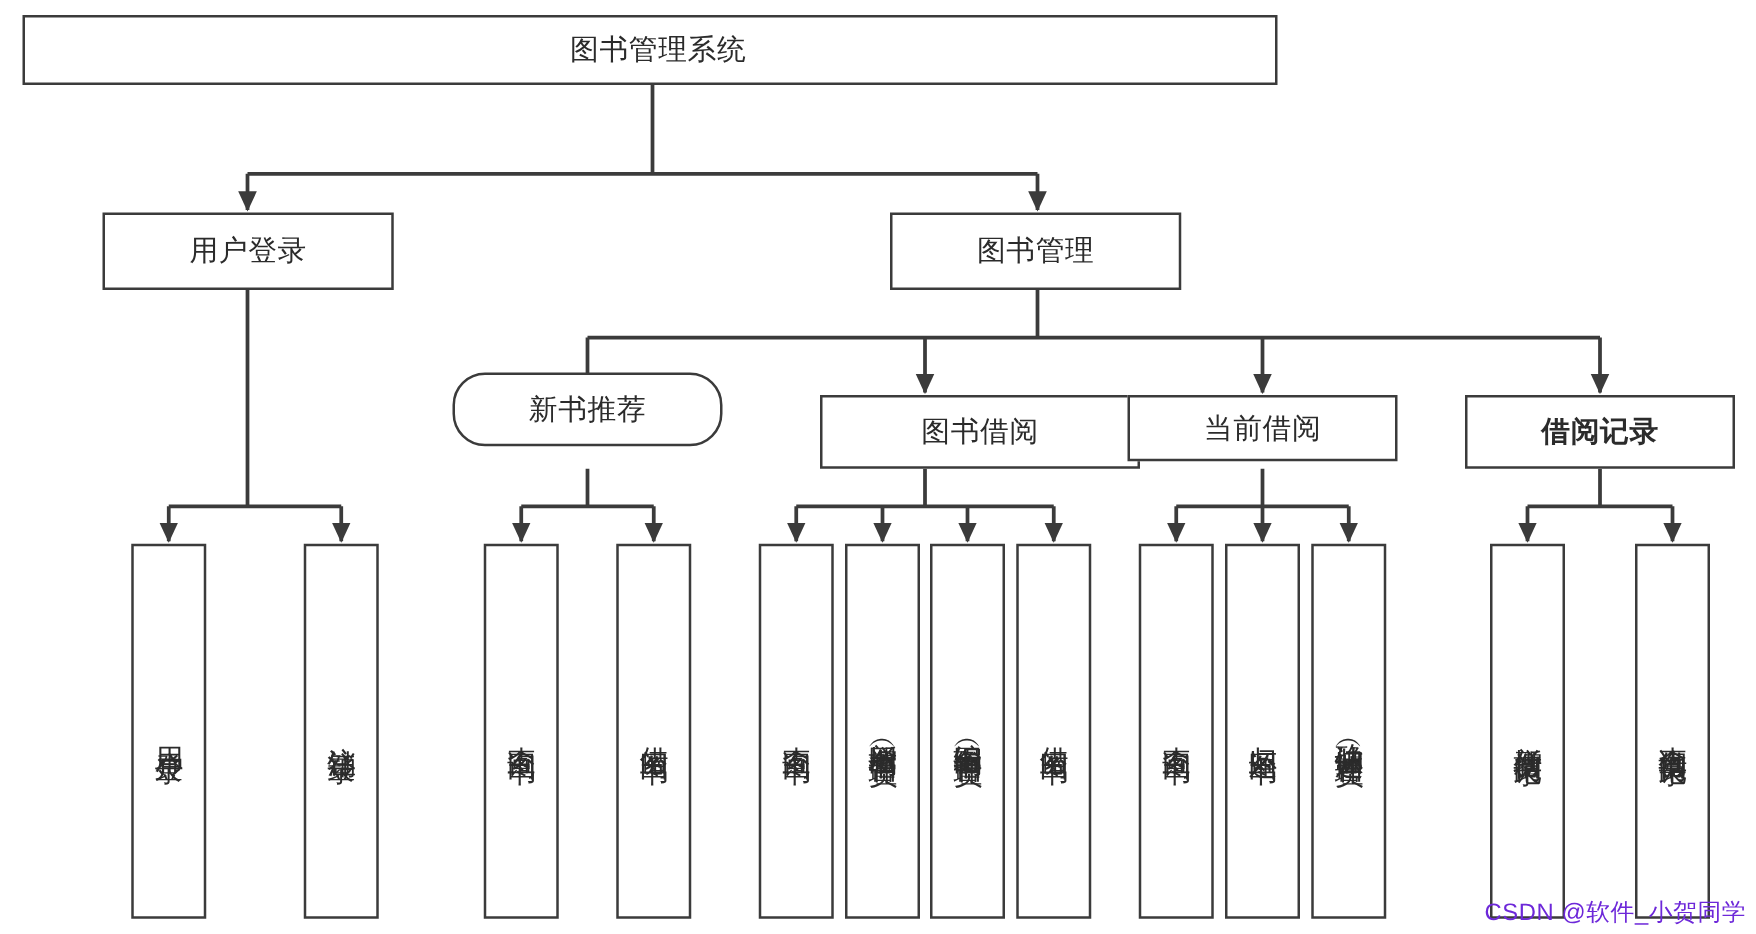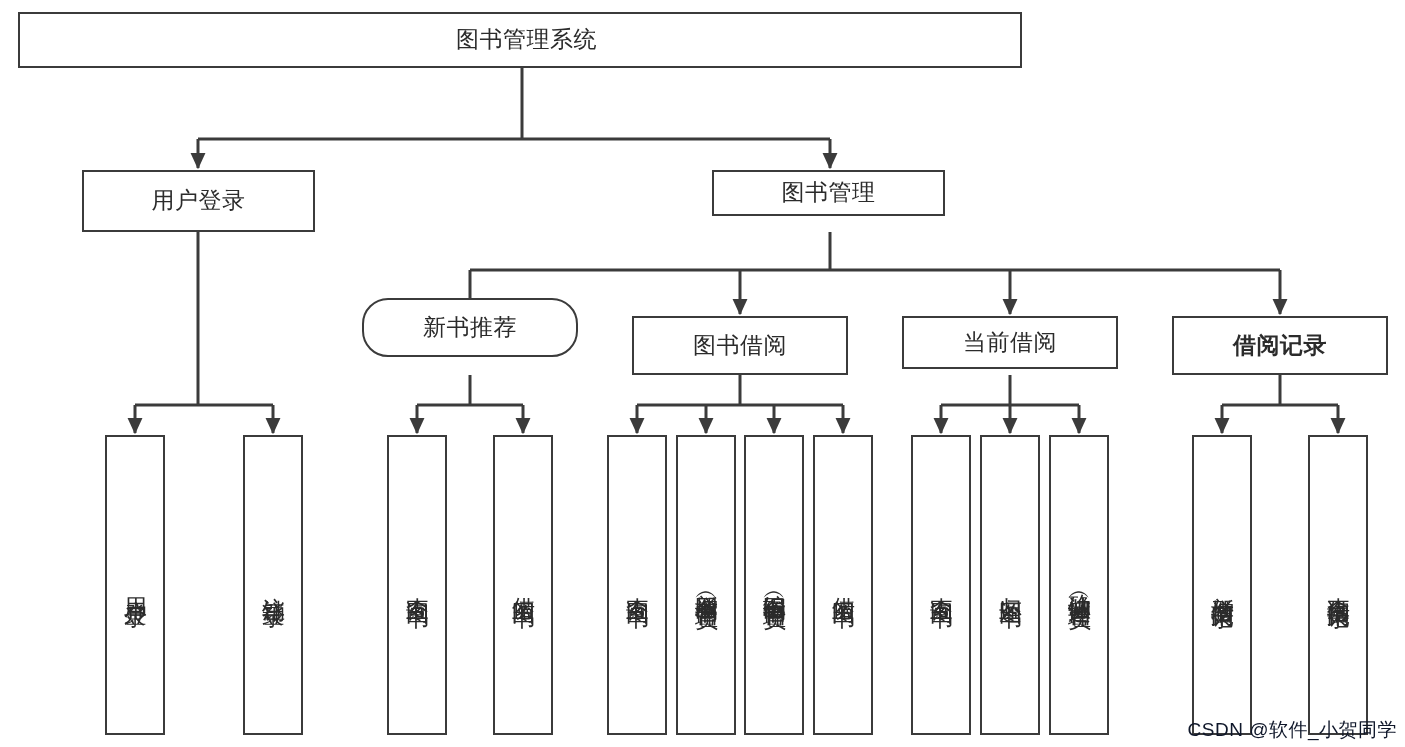--- a/index.html
+++ b/index.html
@@ -65,21 +65,21 @@
     white-space: nowrap;
   }
   .node.vert.tall-text .node-label {
     letter-spacing: 2px;
   }
   #watermark {
     position: absolute;
     right: 8px;
     bottom: 4px;
     font-size: 19px;
-    color: #0f172a;
+    color: #6d28d9;
     letter-spacing: 0.5px;
     white-space: nowrap;
     pointer-events: none;
   }
 </style>
 </head>
 <body>
 
 <div id="diagram-root">
 
@@ -148,28 +148,28 @@
     </g>
   </svg>
 
   <div class="node horiz root" style="left:18px; top:12px; width:1004px; height:56px;padding-left:13px;">
     <span class="node-label">图书管理系统</span>
   </div>
 
   <div class="node horiz" style="left:82px; top:170px; width:233px; height:62px;">
     <span class="node-label">用户登录</span>
   </div>
-  <div class="node horiz" style="left:712px; top:170px; width:233px; height:46px;">
+  <div class="node horiz" style="left:712px; top:170px; width:233px; height:62px;">
     <span class="node-label">图书管理</span>
   </div>
 
   <div class="node horiz" style="left:362px; top:298px; width:216px; height:59px;border-radius:26px;">
     <span class="node-label">新书推荐</span>
   </div>
-  <div class="node horiz" style="left:632px; top:316px; width:216px; height:59px;">
+  <div class="node horiz" style="left:656px; top:316px; width:256px; height:59px;">
     <span class="node-label">图书借阅</span>
   </div>
   <div class="node horiz" style="left:902px; top:316px; width:216px; height:53px;">
     <span class="node-label">当前借阅</span>
   </div>
   <div class="node horiz" style="left:1172px; top:316px; width:216px; height:59px;font-weight:bold;">
     <span class="node-label">借阅记录</span>
   </div>
 
   <div class="node vert" style="left:105px; top:435px; width:60px; height:300px;">

